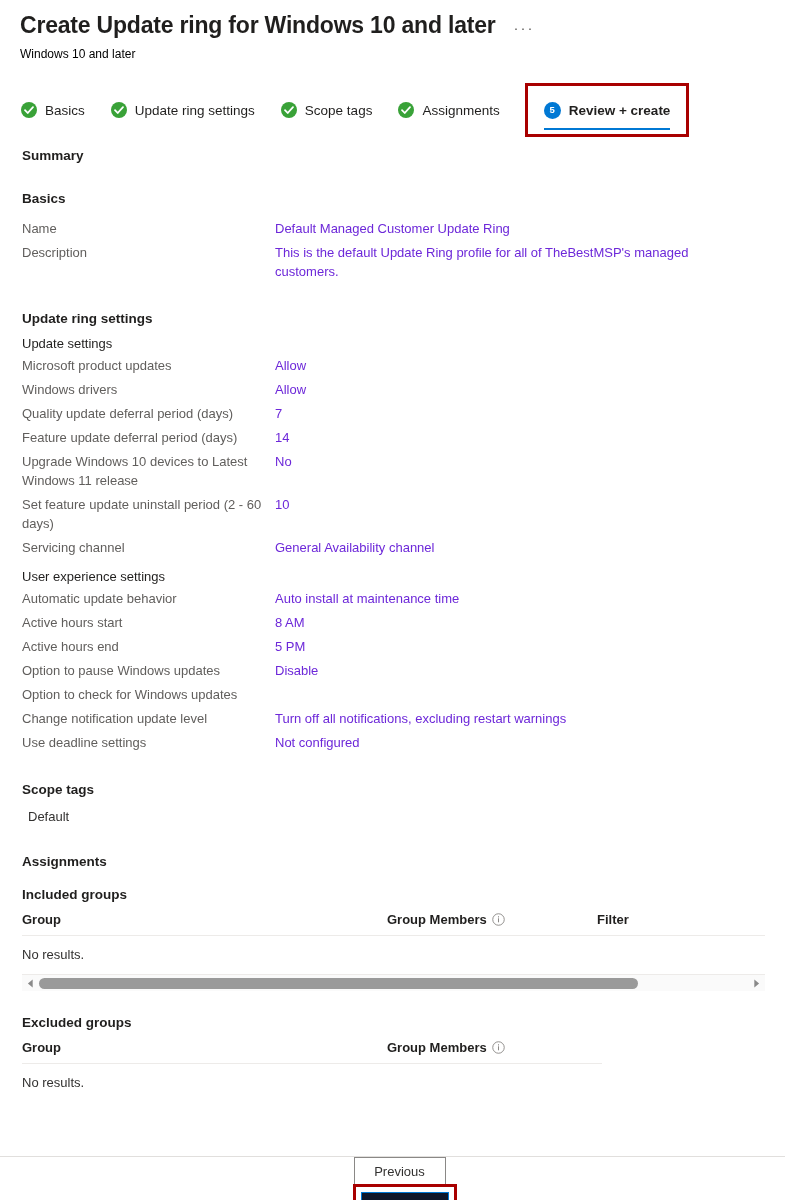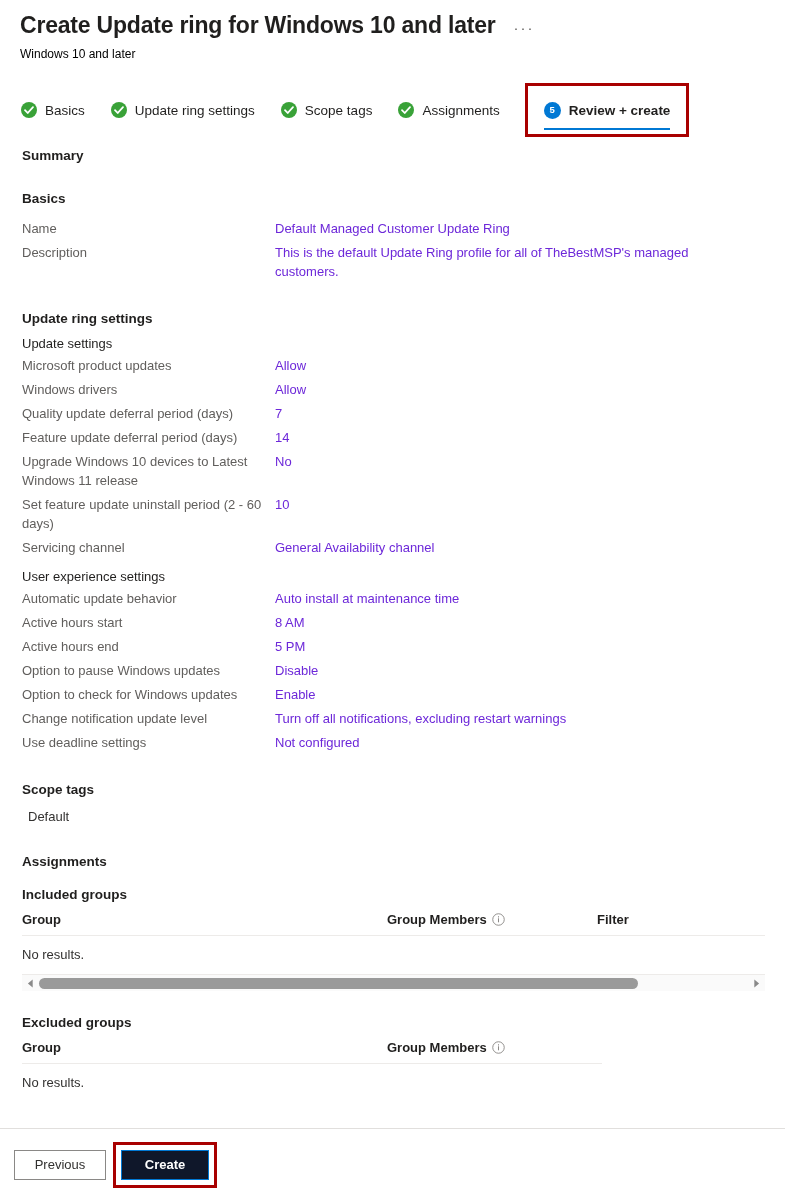--- a/index.html
+++ b/index.html
@@ -217,26 +217,27 @@
     background: #9a9a9a;
     border-radius: 6px;
   }
 
   
   .footer {
     position: absolute;
     left: 0;
     bottom: 0;
     width: 785px;
-    height: 72px;
+    height: 44px;
     border-top: 1px solid #e1dfdd;
     background: #ffffff;
     display: flex;
     align-items: center;
     padding-left: 14px;
+    flex-direction: column;
   }
   .btn {
     font-family: "Liberation Sans", sans-serif;
     font-size: 13px;
     height: 30px;
     min-width: 92px;
     padding: 0 16px;
     cursor: pointer;
     line-height: 28px;
     text-align: center;
@@ -381,21 +382,20 @@
     <div class="kv">
       <div class="k">Active hours end</div>
       <div class="v">5 PM</div>
     </div>
     <div class="kv">
       <div class="k">Option to pause Windows updates</div>
       <div class="v">Disable</div>
     </div>
     <div class="kv">
       <div class="k">Option to check for Windows updates</div>
-      <div class="v">Enable</div>
     </div>
     <div class="kv">
       <div class="k">Change notification update level</div>
       <div class="v">Turn off all notifications, excluding restart warnings</div>
     </div>
     <div class="kv">
       <div class="k">Use deadline settings</div>
       <div class="v">Not configured</div>
     </div>
 

